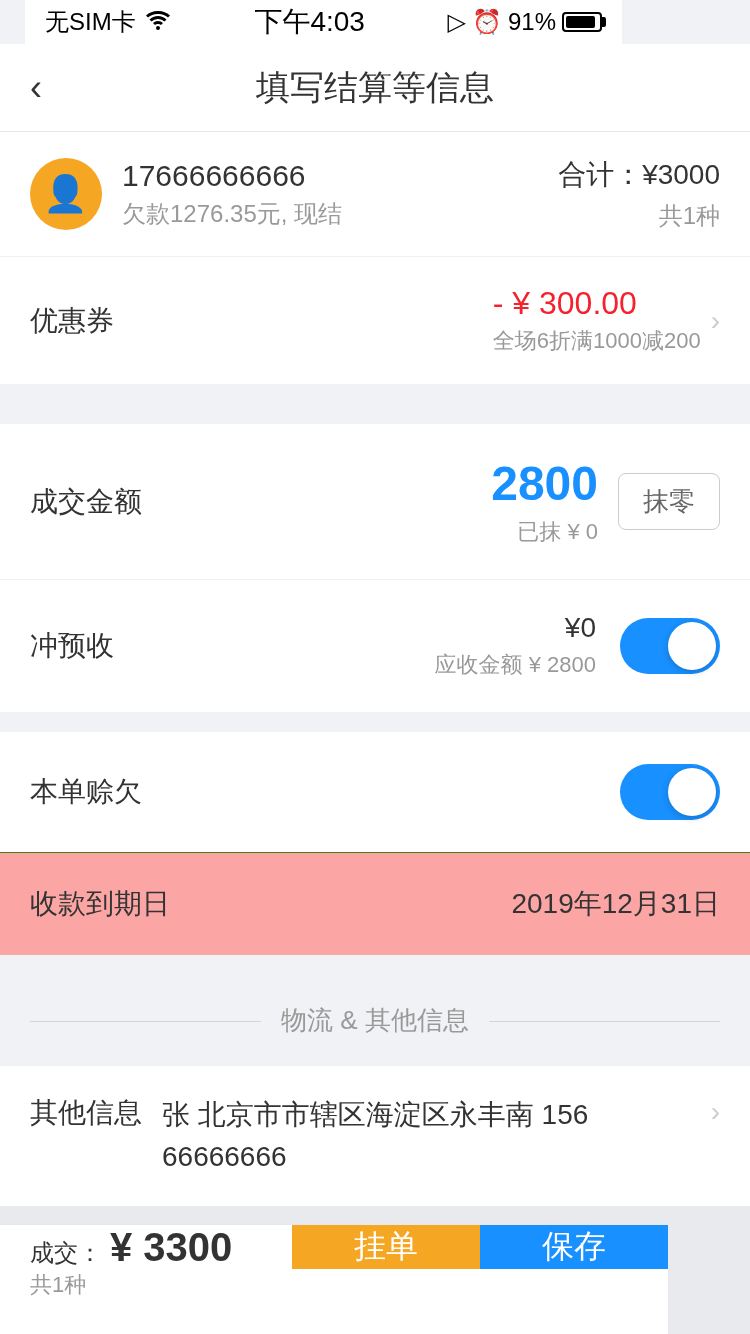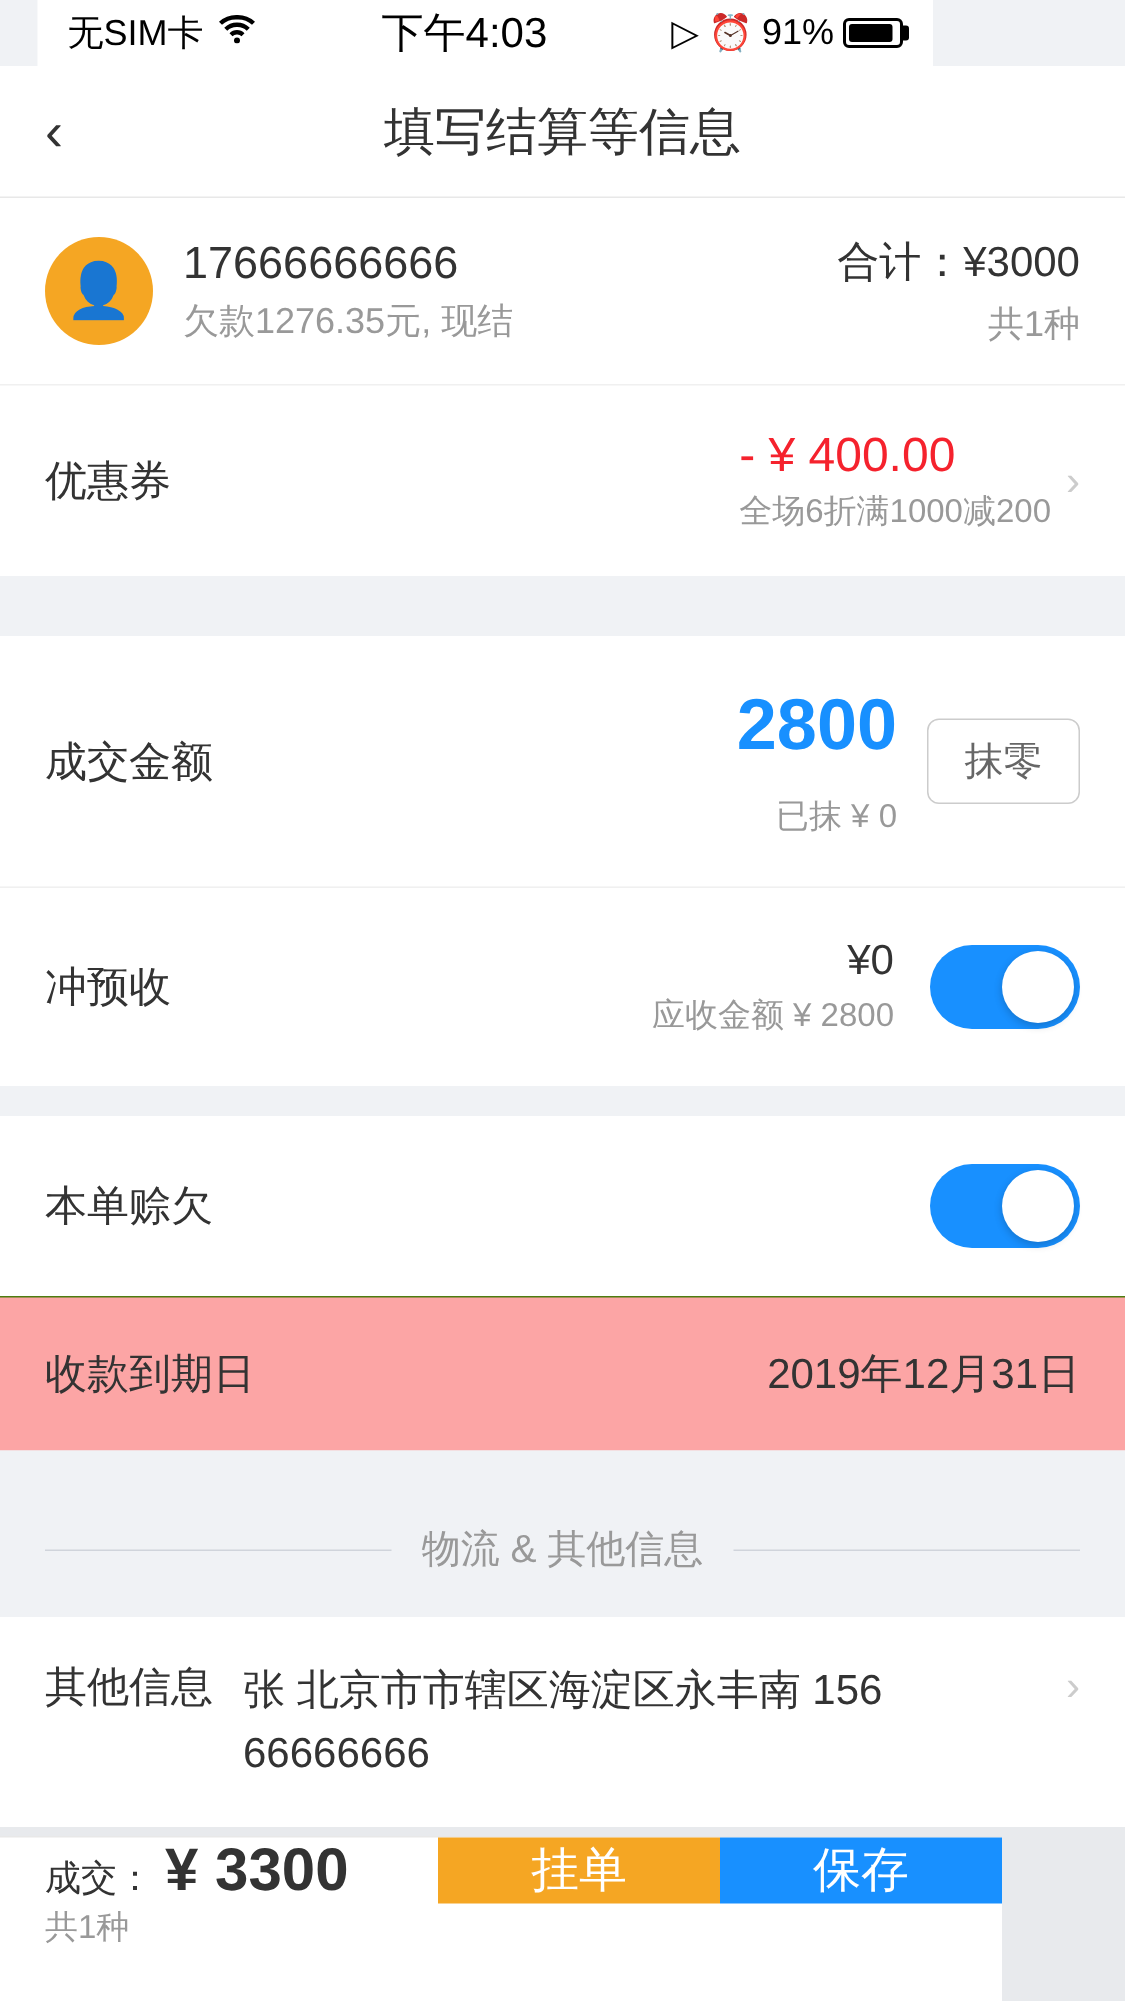--- a/index.html
+++ b/index.html
@@ -149,21 +149,21 @@
       display: flex;
       align-items: center;
       justify-content: space-between;
       padding: 32px 0;
       border-bottom: 1px solid #f0f0f0;
     }
     .amount-row:last-child { border-bottom: none; }
     .row-label { font-size: 28px; color: #333; }
     .row-right { display: flex; align-items: center; gap: 20px; }
     .amount-value { font-size: 48px; font-weight: 600; color: #1890ff; }
-    .amount-sub { font-size: 22px; color: #999; margin-top: 18px; text-align: right; }
+    .amount-sub { font-size: 22px; color: #999; margin-top: 6px; text-align: right; }
     .round-btn {
       border: 1px solid #ccc;
       border-radius: 8px;
       padding: 10px 24px;
       font-size: 26px;
       color: #666;
       background: #fff;
       cursor: pointer;
       white-space: nowrap;
     }
@@ -358,21 +358,21 @@
           <span>合计：</span><span>¥3000</span>
         </div>
         <div class="total-count">共1种</div>
       </div>
     </div>
 
     <div class="coupon-row">
       <span class="coupon-label">优惠券</span>
       <div class="coupon-right">
         <div>
-          <div class="coupon-discount">- ¥ 400.00</div>
+          <div class="coupon-discount">- ¥ 300.00</div>
           <div class="coupon-desc">全场6折满1000减200</div>
         </div>
         <span class="chevron-icon">›</span>
       </div>
     </div>
   </div>
 
   <div class="section-divider"></div>
 
   <div class="amount-section">

